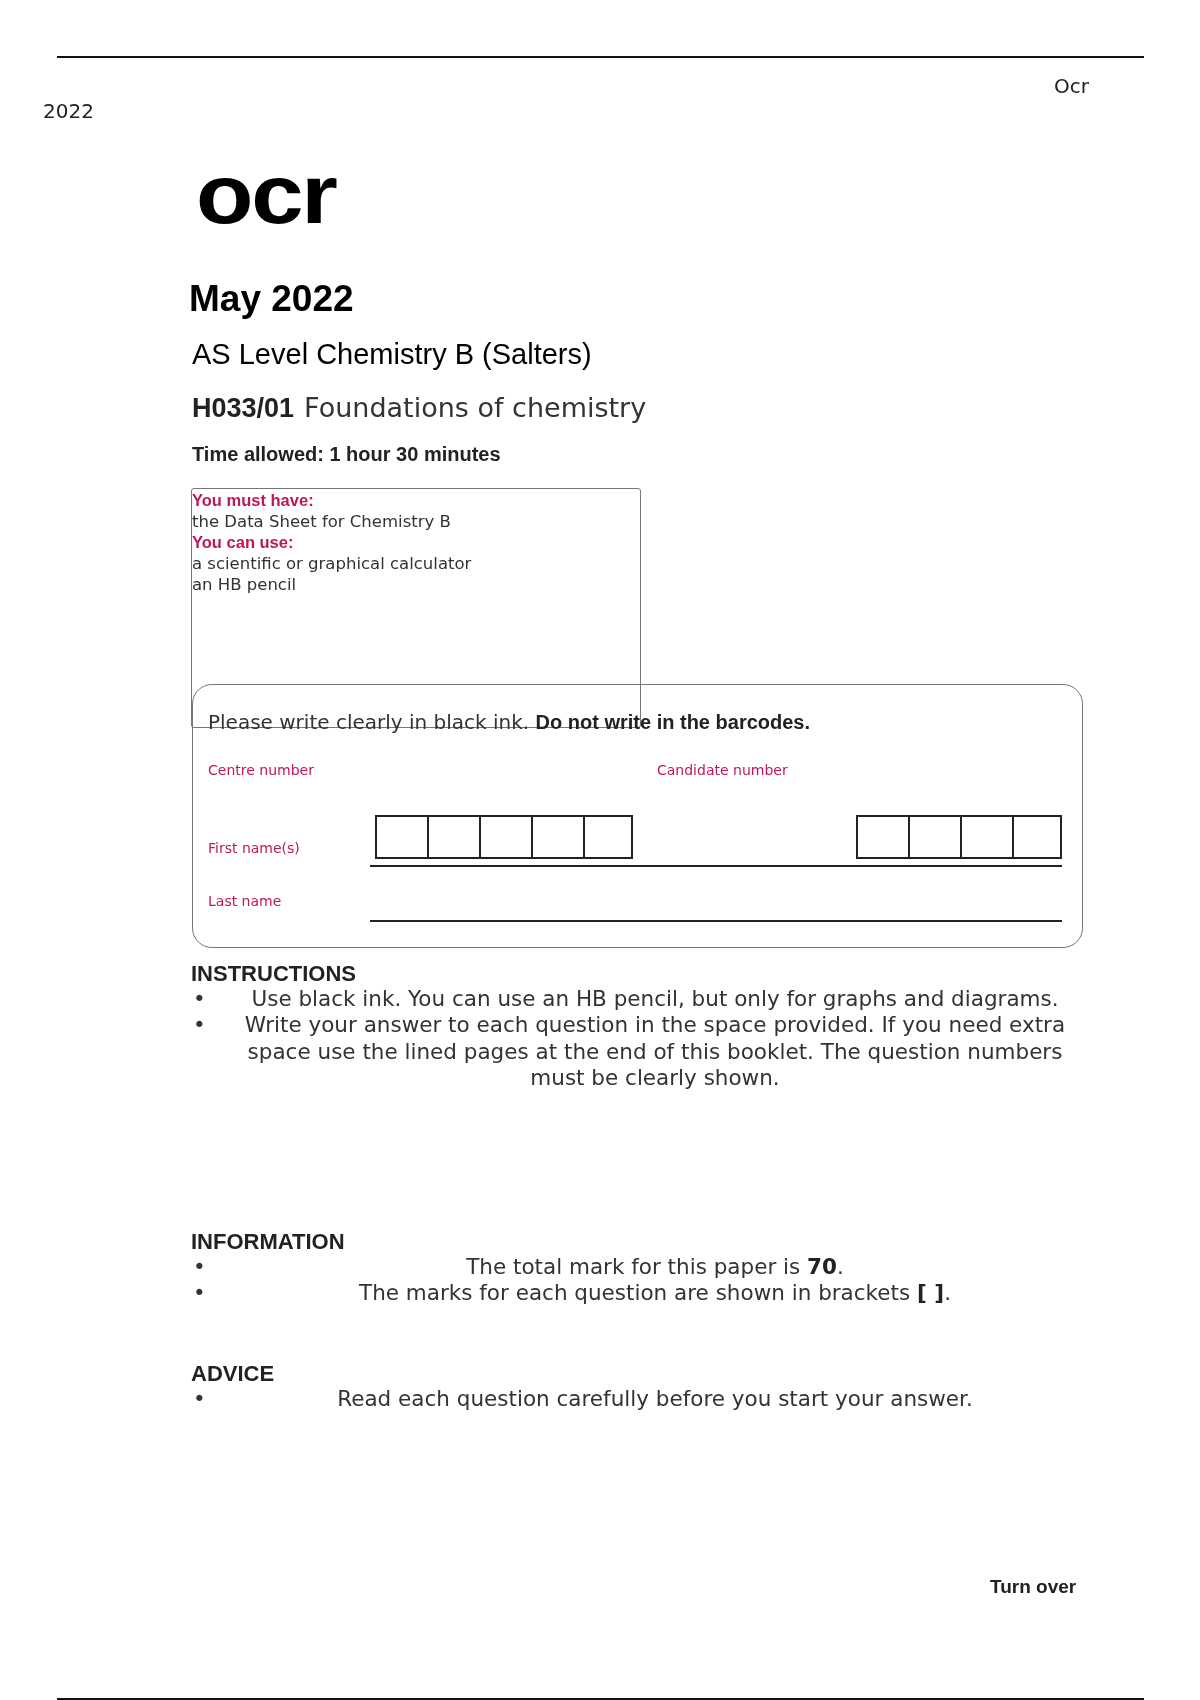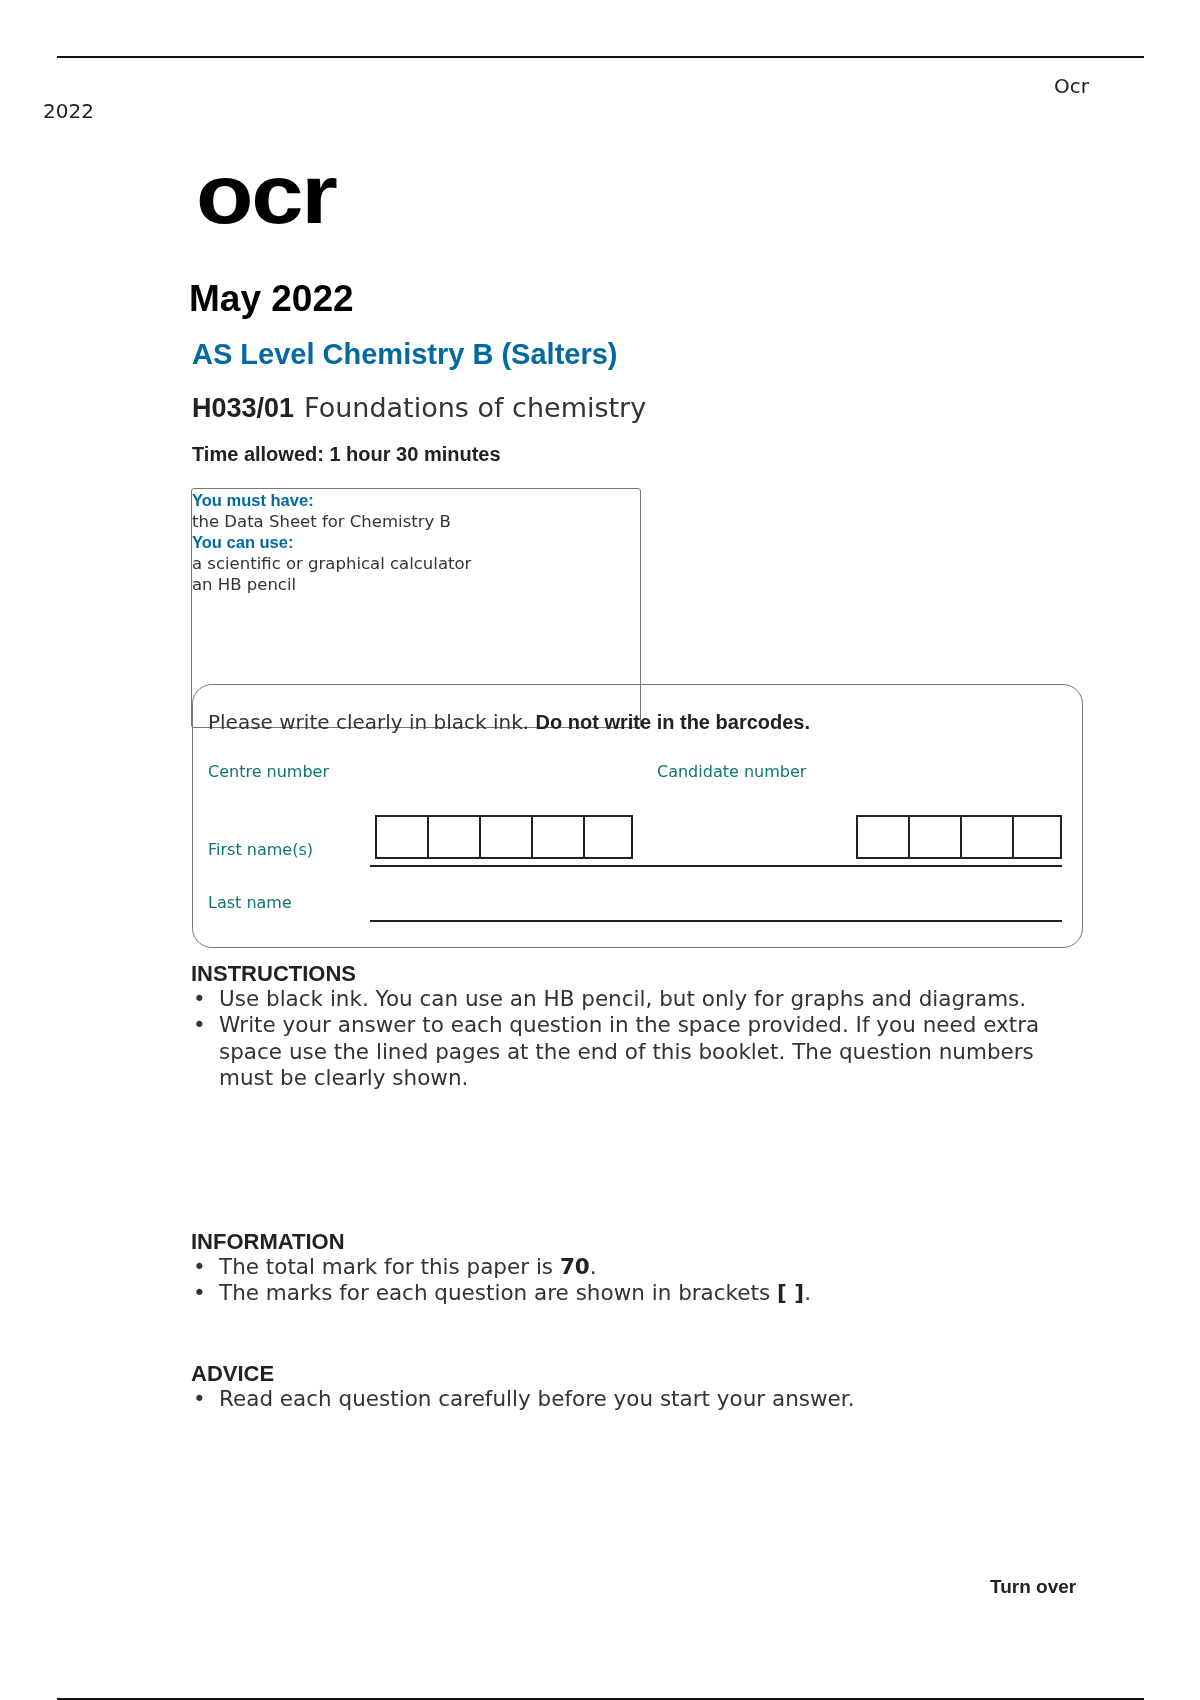--- a/index.html
+++ b/index.html
@@ -8,42 +8,42 @@
   .rule { position: absolute; left: 57px; width: 1087px; height: 2px; background: #111; }
   .sans { font-family: "DejaVu Sans", sans-serif; }
   .arial { font-family: "Liberation Sans", sans-serif; }
 
   .header-year { left: 43px; top: 99px; font-size: 20px; color: #222; }
   .header-brand { left: 1054px; top: 74px; font-size: 20px; color: #222; }
 
   .logo { left: 196px; top: 152px; font-size: 84px; font-weight: 900; letter-spacing: -2px; color: #000; line-height: 1; transform: scaleX(1.12); transform-origin: left; font-family: "Liberation Sans", sans-serif; }
 
   .exam-date { left: 189px; top: 278px; font-size: 37px; font-weight: bold; color: #000000; }
-  .exam-title { left: 192px; top: 338px; font-size: 29px; font-weight: bold; color: #0369a1; }
+  .exam-title { left: 192px; top: 338px; font-size: 29px; font-weight: normal; color: #000000; }
   .paper-line { left: 192px; top: 392px; font-size: 27px; color: #333; }
   .paper-code { font-family: "Liberation Sans", sans-serif; font-weight: bold; color: #222; margin-right: 10px; }
   .time { left: 192px; top: 443px; font-size: 20px; font-weight: bold; color: #222; }
 
   .materials-box { left: 191px; top: 488px; width: 450px; height: 240px; border: 1.5px solid #777; border-radius: 3px; box-sizing: border-box; }
   .mat-text { position: absolute; left: 192px; font-size: 16.5px; line-height: 21px; color: #333; }
-  .mat-head { font-weight: bold; color: #0369a1; }
+  .mat-head { font-weight: bold; color: #be185d; }
 
   .candidate-box { left: 192px; top: 684px; width: 891px; height: 264px; border: 1.5px solid #777; border-radius: 20px; box-sizing: border-box; }
   .cand-instr { left: 208px; top: 710px; font-size: 20px; color: #333; }
   .cand-instr b { font-family: "Liberation Sans", sans-serif; color: #222; }
-  .field-label { font-size: 16px; color: #0f766e; }
+  .field-label { font-size: 14px; color: #be185d; }
 
   .digit-row { display: flex; }
   .digit-box { width: 54px; height: 44px; border: 2px solid #222; box-sizing: border-box; margin-right: -2px; background: #fff; }
 
   .underline { height: 2px; background: #222; }
 
   .section-head { left: 191px; font-size: 22px; font-weight: bold; color: #222; font-family: "Liberation Sans", sans-serif; }
   ul.bullets { position: absolute; left: 191px; margin: 0; padding: 0; list-style: none; width: 900px; }
-  ul.bullets li { position: relative; padding-left: 28px; font-size: 21.5px; line-height: 26.3px; color: #333; }
+  ul.bullets li { position: relative; padding-left: 28px; font-size: 21.5px; line-height: 26.3px; color: #333; text-align: center; }
   ul.bullets li::before { content: "•"; position: absolute; left: 2px; top: 0; color: #333; }
   ul.bullets li b { color: #222; }
 
   .turn-over { left: 990px; top: 1576px; font-size: 19px; font-weight: bold; color: #222; font-family: "Liberation Sans", sans-serif; }
 </style>
 </head>
 <body>
 
 <div class="rule" style="top:56px;"></div>
 <div class="abs header-year sans">2022</div>

